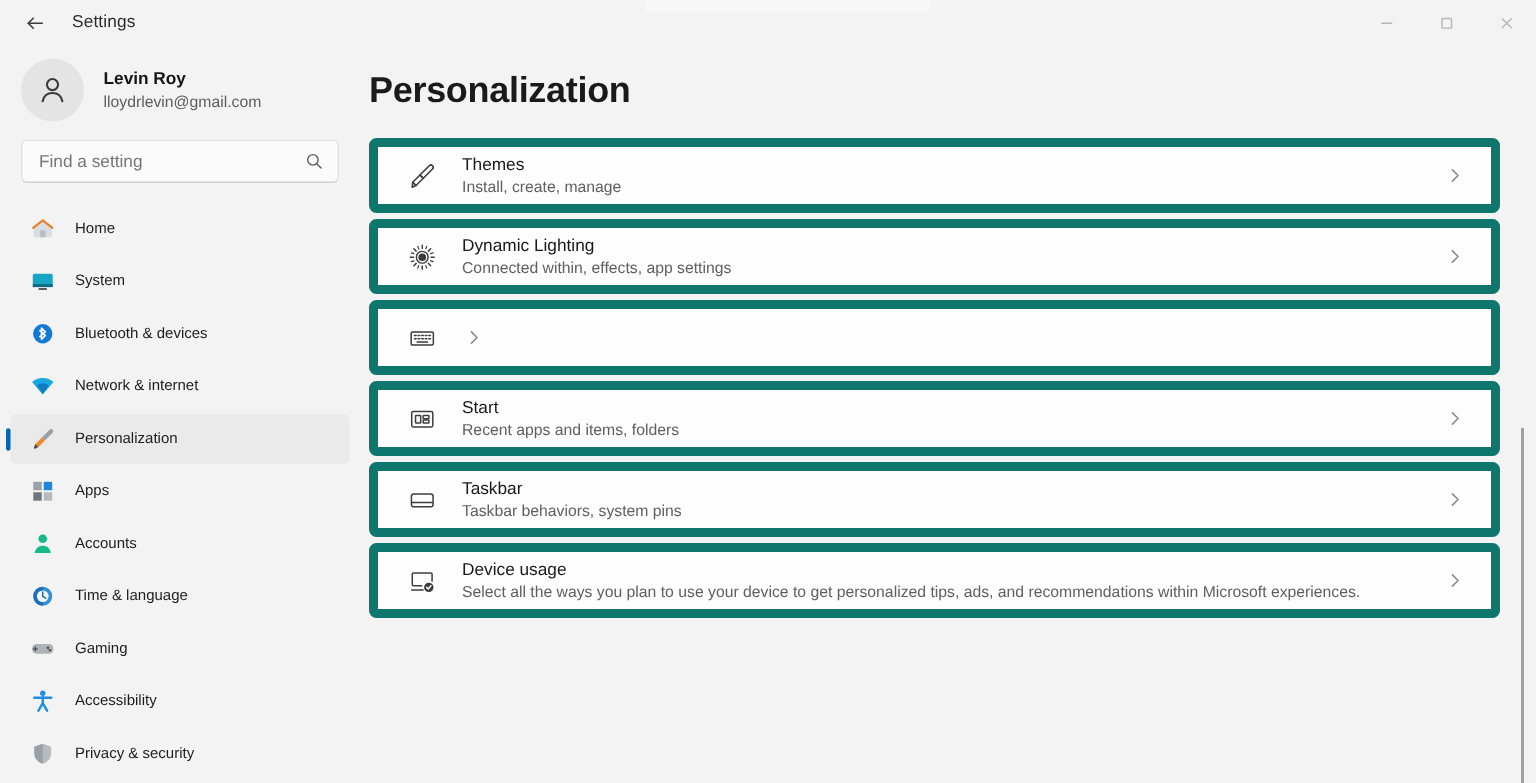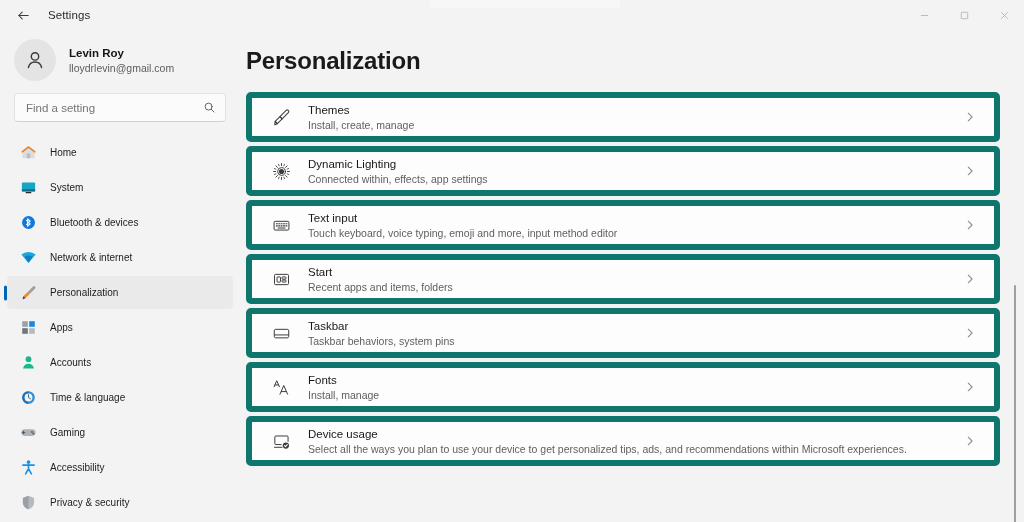--- a/index.html
+++ b/index.html
@@ -345,24 +345,20 @@
           </div>
 
 
           <div class="card">
             <span class="card-icon">
               <svg width="19" height="19" viewBox="0 0 20 20" fill="none" stroke="#3c3c3c" stroke-width="1.05">
                 <rect x="2.2" y="5.6" width="15.6" height="9.2" rx="1.1"></rect>
                 <path d="M4.6 8.1h1.1M7.1 8.1h1.1M9.6 8.1h1.1M12.1 8.1h1.1M14.6 8.1h1.1M4.6 10.4h1.1M7.1 10.4h1.1M9.6 10.4h1.1M12.1 10.4h1.1M14.6 10.4h1.1M6.4 12.6h7.3" stroke-linecap="round" stroke-width="1.1"></path>
               </svg>
             </span>
-            <div class="card-text">
-              <div class="card-title">Text input</div>
-              <div class="card-sub">Touch keyboard, voice typing, emoji and more, input method editor</div>
-            </div>
             <span class="chevron">
               <svg width="12" height="12" viewBox="0 0 14 14" fill="none" stroke="currentColor" stroke-width="1.25" stroke-linecap="round" stroke-linejoin="round">
                   <path d="M5 2.6 9.4 7 5 11.4"></path>
                 </svg>
             </span>
           </div>
 
           <div class="card">
             <span class="card-icon">
               <svg width="19" height="19" viewBox="0 0 20 20" fill="none" stroke="#3c3c3c" stroke-width="1.05">
@@ -394,37 +390,20 @@
               <div class="card-title">Taskbar</div>
               <div class="card-sub">Taskbar behaviors, system pins</div>
             </div>
             <span class="chevron">
               <svg width="12" height="12" viewBox="0 0 14 14" fill="none" stroke="currentColor" stroke-width="1.25" stroke-linecap="round" stroke-linejoin="round">
                   <path d="M5 2.6 9.4 7 5 11.4"></path>
                 </svg>
             </span>
           </div>
 
-          <div class="card">
-            <span class="card-icon">
-              <svg width="19" height="19" viewBox="0 0 20 20" fill="none" stroke="#3c3c3c" stroke-width="1.05" stroke-linecap="round" stroke-linejoin="round">
-                <path d="M2.2 9.2 5 2.9l2.8 6.3M3.2 7.3h3.6"></path>
-                <path d="M8.4 17.1l4-9.2 4 9.2M9.9 14.3h5.1"></path>
-              </svg>
-            </span>
-            <div class="card-text">
-              <div class="card-title">Fonts</div>
-              <div class="card-sub">Install, manage</div>
-            </div>
-            <span class="chevron">
-              <svg width="12" height="12" viewBox="0 0 14 14" fill="none" stroke="currentColor" stroke-width="1.25" stroke-linecap="round" stroke-linejoin="round">
-                  <path d="M5 2.6 9.4 7 5 11.4"></path>
-                </svg>
-            </span>
-          </div>
 
           <div class="card">
             <span class="card-icon">
               <svg width="19" height="19" viewBox="0 0 20 20" fill="none" stroke="#3c3c3c" stroke-width="1.05" stroke-linejoin="round">
                 <path d="M16.9 10.4V5.1a.9.9 0 0 0-.9-.9H3.9a.9.9 0 0 0-.9.9v7.2a.9.9 0 0 0 .9.9h6.1"></path>
                 <path d="M2.6 16.1h8" stroke-linecap="round"></path>
                 <circle cx="14.6" cy="14.3" r="3.3" fill="#3c3c3c" stroke="none"></circle>
                 <path d="M13.1 14.3 14.2 15.4 16.1 13.2" stroke="#fff" stroke-width="1.1" stroke-linecap="round"></path>
               </svg>
             </span>

